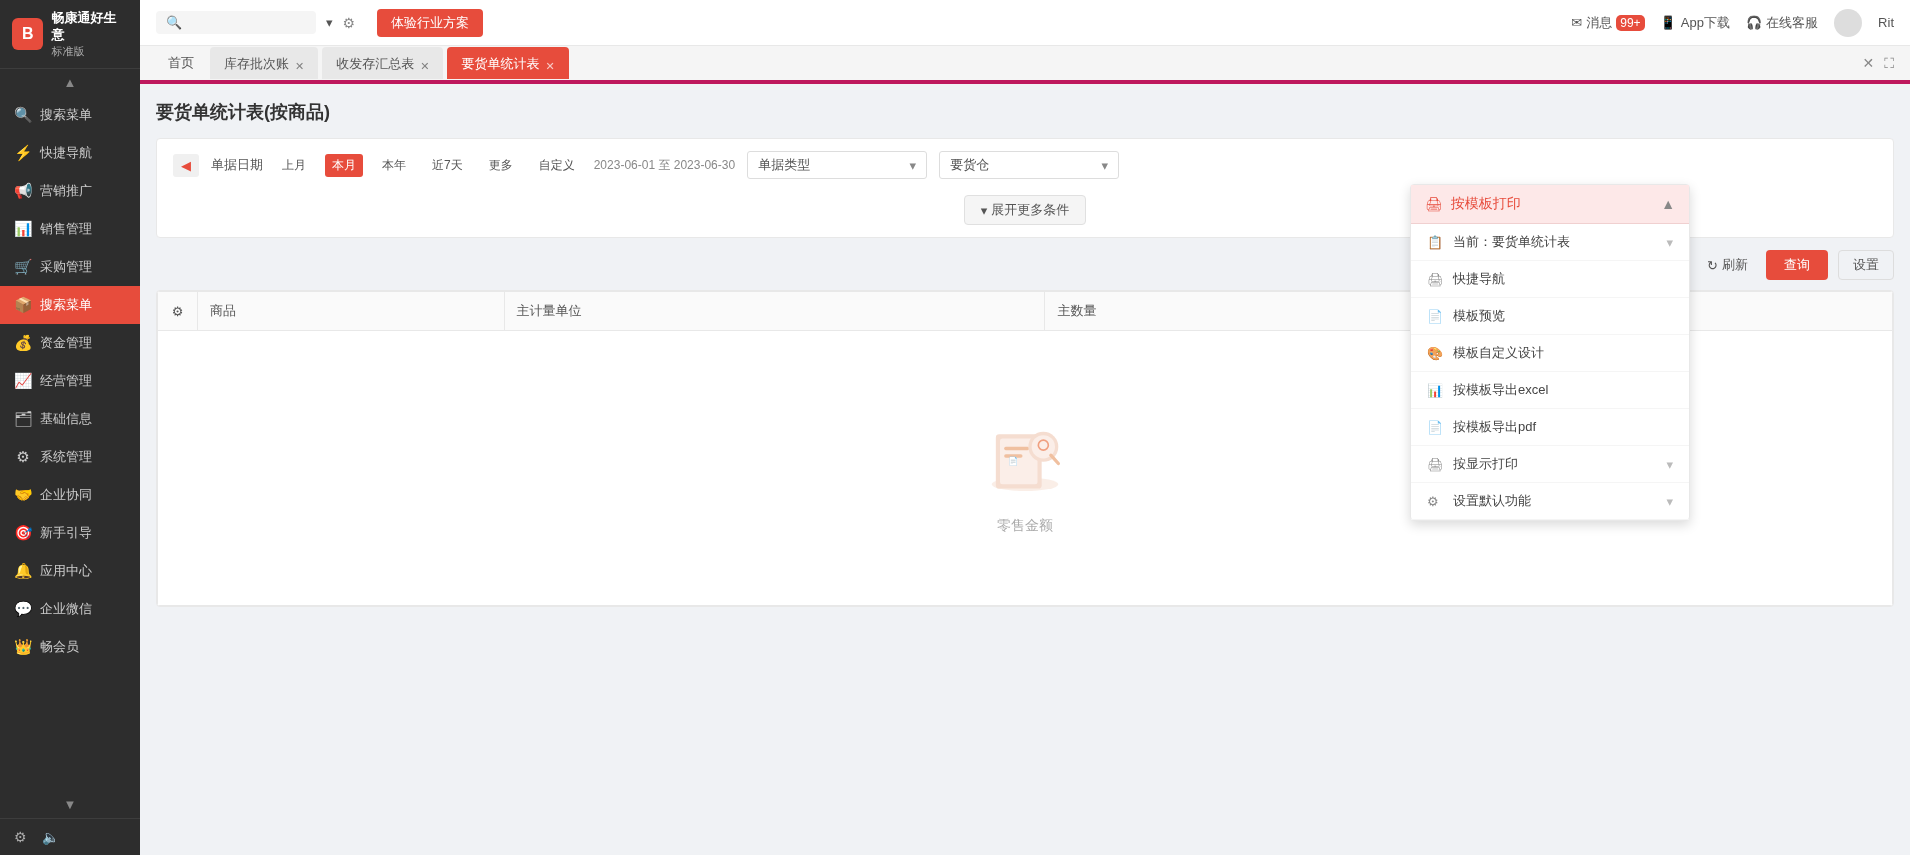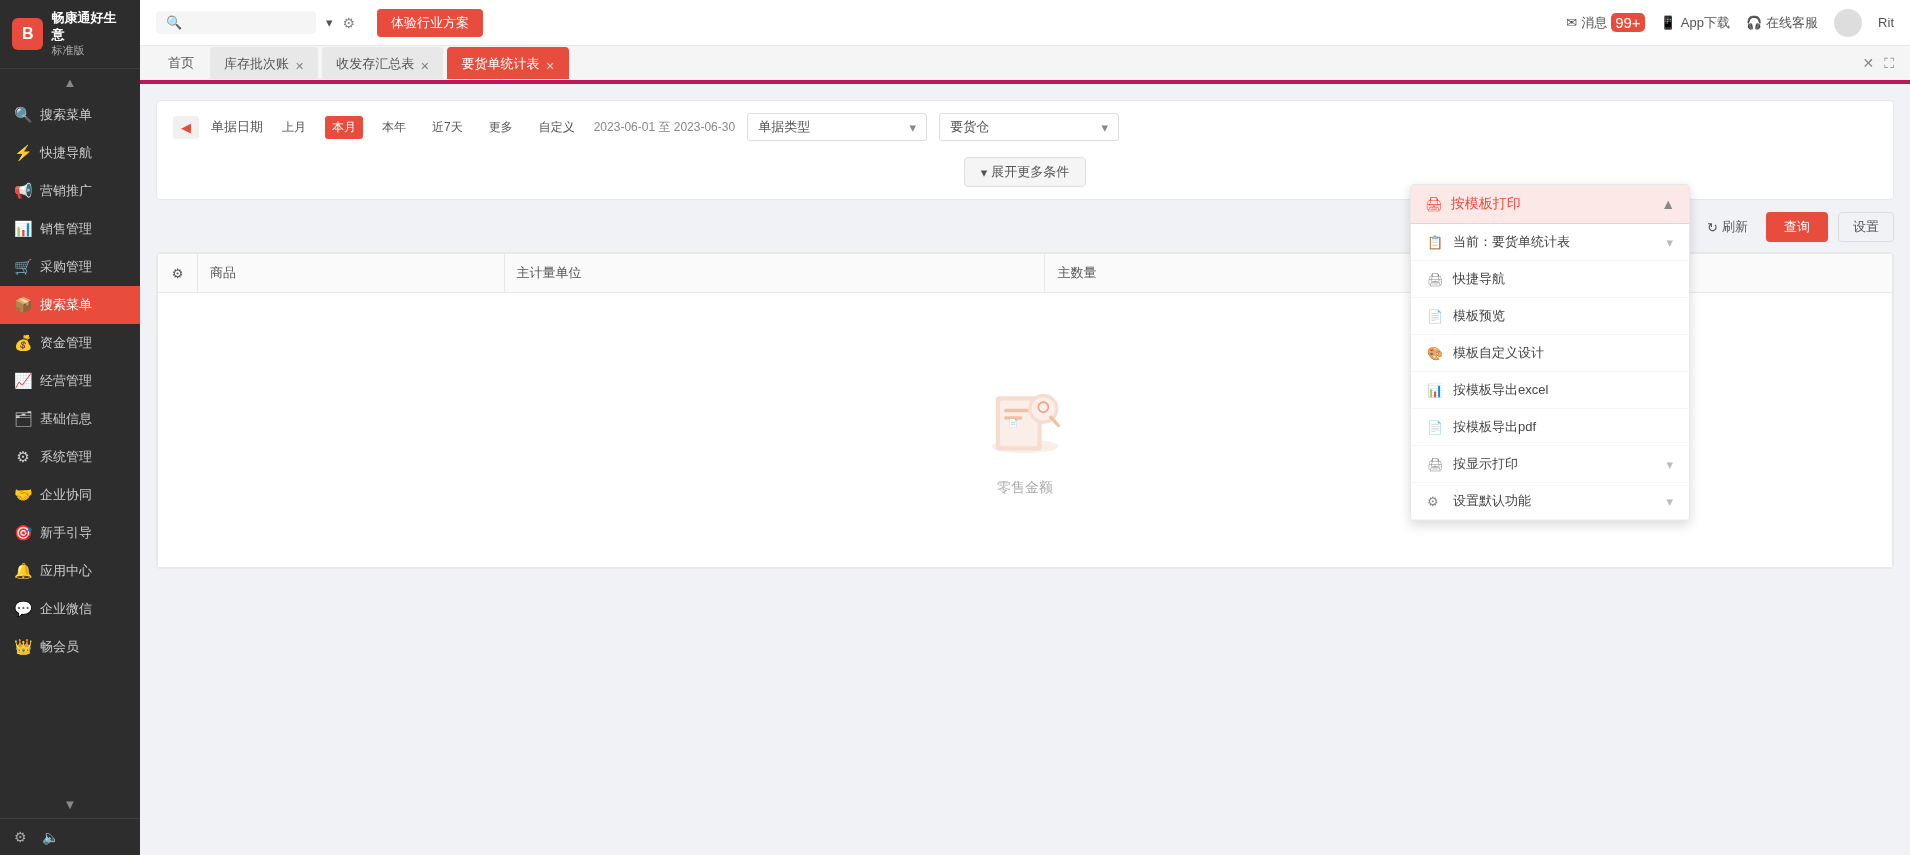--- a/index.html
+++ b/index.html
@@ -28,21 +28,21 @@
       border-radius: 6px;
       display: flex;
       align-items: center;
       justify-content: center;
       color: white;
       font-size: 16px;
       font-weight: bold;
     }
     .logo-text { color: white; font-size: 12px; line-height: 1.3; }
     .logo-text .main { font-size: 13px; font-weight: bold; }
-    .logo-text .sub { color: #aaa; font-size: 11px; font-family: Liberation Mono, monospace; }
+    .logo-text .sub { color: #aaa; font-size: 11px; }
 
     .sidebar-nav {
       flex: 1;
       overflow-y: auto;
     }
     .sidebar-nav::-webkit-scrollbar { width: 4px; }
     .sidebar-nav::-webkit-scrollbar-track { background: #2d2d2d; }
     .sidebar-nav::-webkit-scrollbar-thumb { background: #555; border-radius: 2px; }
 
     .nav-item {
@@ -137,21 +137,21 @@
       align-items: center;
       gap: 4px;
       color: #555;
       font-size: 13px;
       cursor: pointer;
     }
     .badge {
       background: #e74c3c;
       color: white;
       border-radius: 5px;
-      font-size: 15px;
+      font-size: 12px;
       padding: 1px 4px;
       min-width: 16px;
       text-align: center;
     }
     .avatar {
       width: 28px;
       height: 28px;
       background: #ddd;
       border-radius: 50%;
     }
@@ -565,20 +565,21 @@
       <span>要货单统计表</span>
       <span class="tab-close">✕</span>
     </div>
     <div class="window-controls">
       <span class="window-btn">✕</span>
       <span class="window-btn">⛶</span>
     </div>
   </div>
 
   <div class="page-content">
+    <div class="page-title">要货单统计表(按商品)</div>
 
     <div class="filter-bar">
       <div class="filter-row">
         <button class="filter-toggle-btn">◀</button>
 
         <span class="filter-label">单据日期</span>
         <button class="date-btn">上月</button>
         <button class="date-btn active">本月</button>
         <button class="date-btn">本年</button>
         <button class="date-btn">近7天</button>

